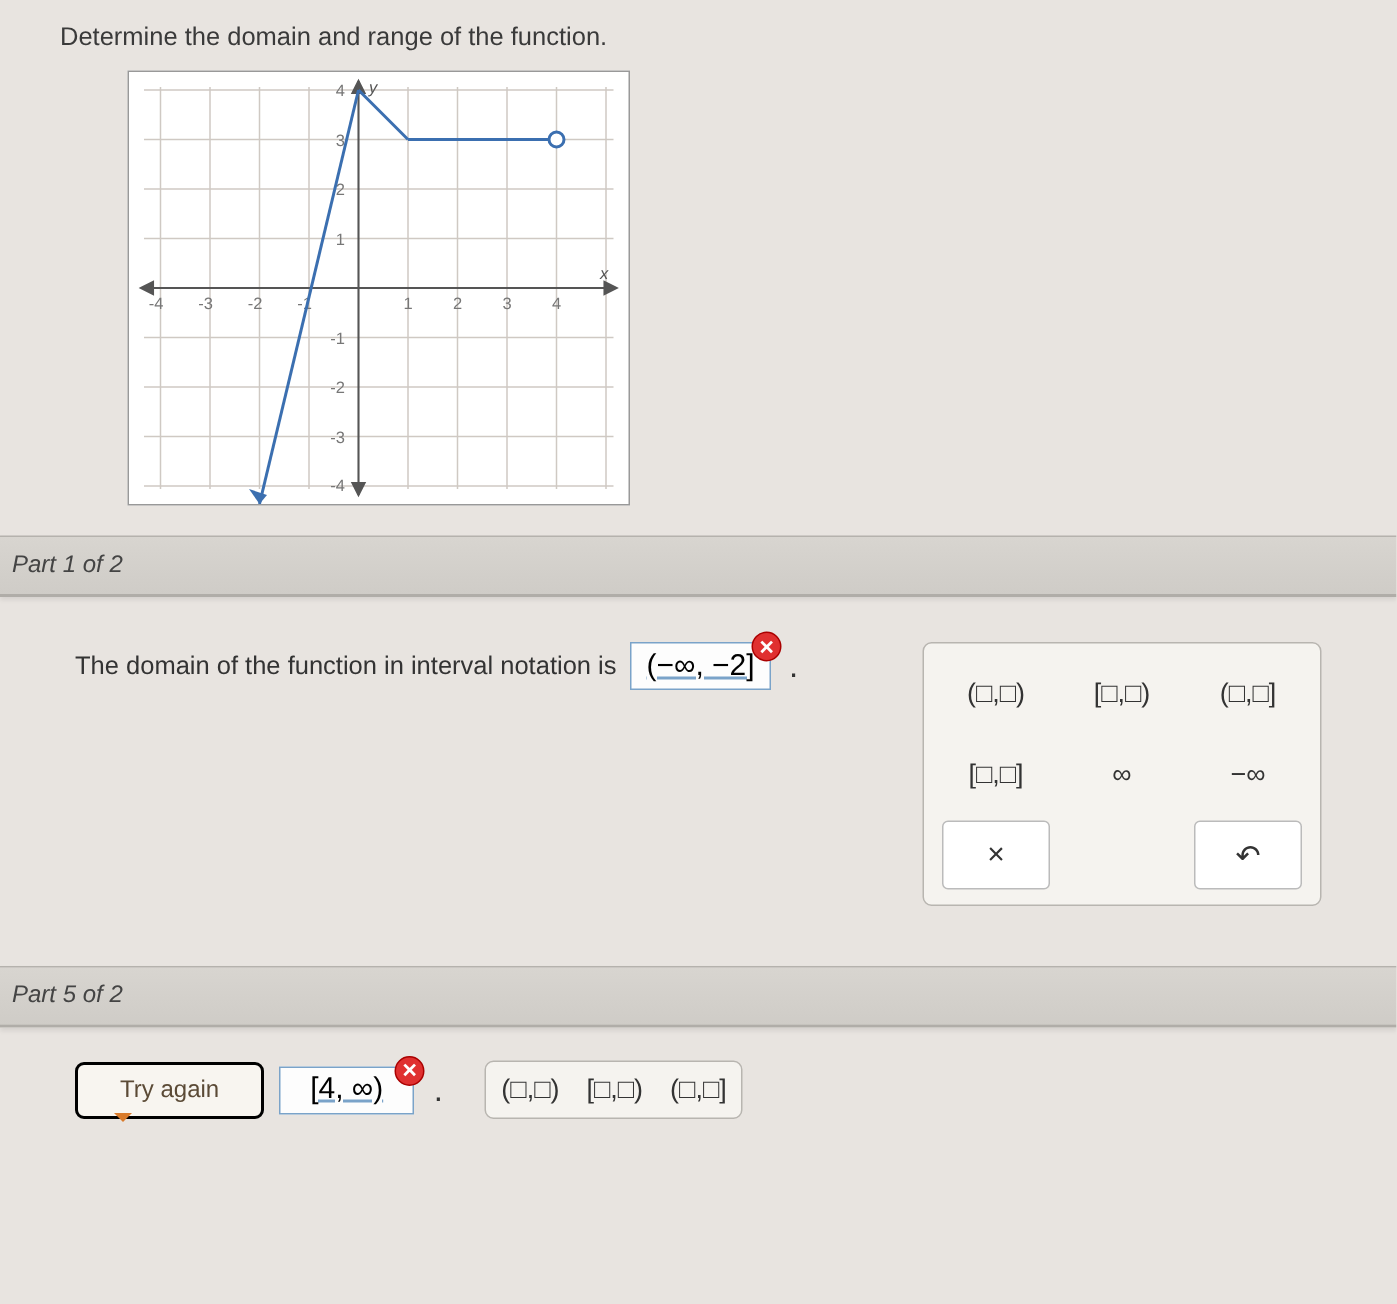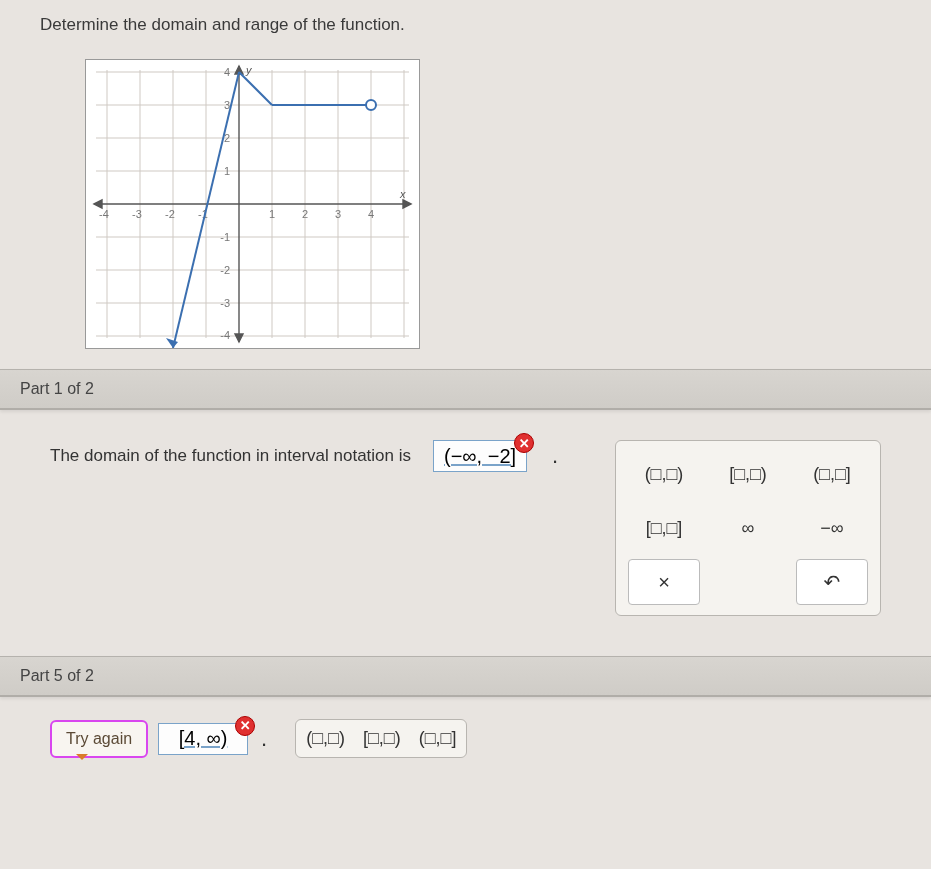--- a/index.html
+++ b/index.html
@@ -5,35 +5,36 @@
   * { box-sizing: border-box; margin: 0; padding: 0; }
   body {
     font-family: Verdana, Arial, sans-serif;
     background: #e8e4e0;
     width: 931px;
     height: 869px;
     padding: 15px 40px;
     color: #333;
     font-size: 16px;
   }
-  .question-text { margin-bottom: 24px; font-size: 17px; color: #3a3a3a; }
+  .question-text { margin-bottom: 12px; font-size: 17px; color: #3a3a3a; }
   .graph-box {
     width: 335px; height: 290px; background: #fff;
     border: 1px solid #999; margin-left: 45px; margin-bottom: 20px;
     position: relative;
   }
   .part-header {
     background: linear-gradient(#d8d5d0,#cfccc7);
     border-top: 1px solid #b5b2ad; border-bottom: 2px solid #b0ada8;
-    padding: 10px 20px; font-size: 16px; color: #444;
+    padding: 10px 8px; font-size: 16px; color: #444;
     margin: 0 -40px 0 -40px;
     box-shadow: 0 2px 3px rgba(0,0,0,0.08);
+    font-style: italic;
   }
   .part-body { padding: 30px 10px 40px 10px; display:flex; align-items:flex-start; gap:30px; }
-  .statement { font-size: 17px; color: #333; display:flex; align-items:center; flex-wrap:wrap; gap:22px;}
+  .statement { font-size: 17px; color: #333; display:flex; align-items:center; flex-wrap:wrap; gap:9px;}
   .answer-box {
     display:inline-flex; align-items:center; justify-content:center;
     border: 1px solid #7aa3c9; background:#fdfdfd;
     padding: 3px 10px; font-size: 20px; min-width:90px; min-height:32px;
     position:relative; text-decoration: underline; text-decoration-color:#7aa3c9;
     color:#000;
   }
   .x-badge {
     position:absolute; top:-8px; right:-8px;
     width:20px; height:20px; border-radius:50%;
@@ -45,22 +46,22 @@
     border:1px solid #b8b5b0; border-radius:6px; background:#f5f3ef;
     padding:10px 12px; display:grid; grid-template-columns: repeat(3, 72px);
     grid-auto-rows: 46px; gap:8px 12px; margin-left:auto;
   }
   .pal-btn {
     display:flex; align-items:center; justify-content:center;
     font-size:18px; color:#333; cursor:pointer; border-radius:4px;
   }
   .pal-action { border:1px solid #bbb; background:#fff; font-size:20px;}
   .try-again {
-    display:inline-block; border:2px solid #d946ef; border-radius:6px;
-    padding:8px 14px; color:#5b4a36; background:#f8f5f0; position:relative;
+    display:inline-block; border:2px solid #000000; border-radius:6px;
+    padding:8px 28px; color:#5b4a36; background:#f8f5f0; position:relative;
   }
   .try-again::after{
     content:''; position:absolute; left:24px; bottom:-10px;
     border:6px solid transparent; border-top-color:#d97b2b;
   }
   .part2-line { display:flex; align-items:center; gap:10px; flex-wrap:wrap;}
   .palette-sm {
     border:1px solid #b8b5b0; background:#f5f3ef; border-radius:6px;
     padding:8px 10px; display:flex; gap:18px; align-items:center; margin-left:18px;
   }

